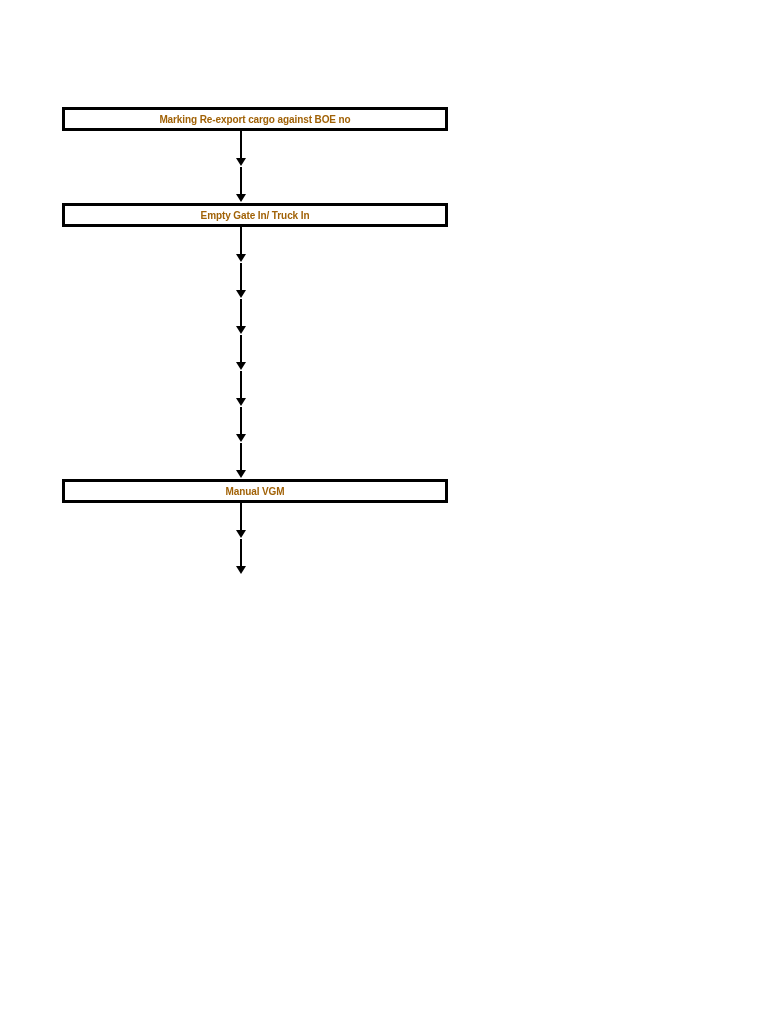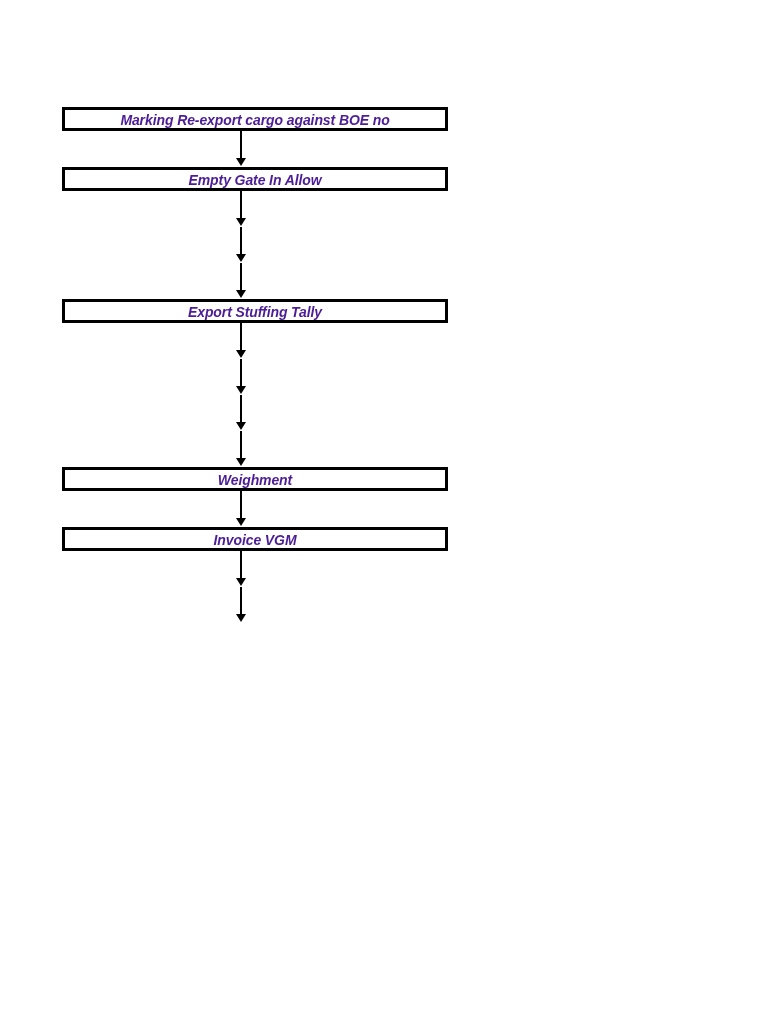--- a/index.html
+++ b/index.html
@@ -25,28 +25,27 @@
   .step {
     box-sizing: border-box;
     height: 24px;
     border: 3px solid #000000;
     background: #ffffff;
     display: flex;
     align-items: center;
     justify-content: center;
   }
   .step-label {
-    font-size: 14px;
+    font-size: 10px;
     font-weight: 700;
-    color: #4c1d95;
+    color: #a16207;
     letter-spacing: -0.1px;
     white-space: nowrap;
     line-height: 1;
     padding-top: 1px;
-    font-style: italic;
   }
   .connector {
     position: relative;
     height: 36px;
   }
   .arrow-line {
     position: absolute;
     left: 178px;
     top: 0;
     width: 2px;
@@ -70,40 +69,27 @@
 <div class="flow">
 
   <div class="step">
     <span class="step-label">Marking Re-export cargo against BOE no</span>
   </div>
   <div class="connector">
     <span class="arrow-line"></span>
     <span class="arrow-head"></span>
   </div>
 
-  <div class="step">
-    <span class="step-label">Empty Gate In Allow</span>
-  </div>
-  <div class="connector">
-    <span class="arrow-line"></span>
-    <span class="arrow-head"></span>
-  </div>
-
-  <div class="connector">
-    <span class="arrow-line"></span>
-    <span class="arrow-head"></span>
-  </div>
-
   <div class="connector">
     <span class="arrow-line"></span>
     <span class="arrow-head"></span>
   </div>
 
   <div class="step">
-    <span class="step-label">Export Stuffing Tally</span>
+    <span class="step-label">Empty Gate In/ Truck In</span>
   </div>
   <div class="connector">
     <span class="arrow-line"></span>
     <span class="arrow-head"></span>
   </div>
 
   <div class="connector">
     <span class="arrow-line"></span>
     <span class="arrow-head"></span>
   </div>
@@ -111,30 +97,37 @@
   <div class="connector">
     <span class="arrow-line"></span>
     <span class="arrow-head"></span>
   </div>
 
   <div class="connector">
     <span class="arrow-line"></span>
     <span class="arrow-head"></span>
   </div>
 
-  <div class="step">
-    <span class="step-label">Weighment</span>
+  <div class="connector">
+    <span class="arrow-line"></span>
+    <span class="arrow-head"></span>
   </div>
+
+  <div class="connector">
+    <span class="arrow-line"></span>
+    <span class="arrow-head"></span>
+  </div>
+
   <div class="connector">
     <span class="arrow-line"></span>
     <span class="arrow-head"></span>
   </div>
 
   <div class="step">
-    <span class="step-label">Invoice VGM</span>
+    <span class="step-label">Manual VGM</span>
   </div>
   <div class="connector">
     <span class="arrow-line"></span>
     <span class="arrow-head"></span>
   </div>
 
   <div class="connector">
     <span class="arrow-line"></span>
     <span class="arrow-head"></span>
   </div>

